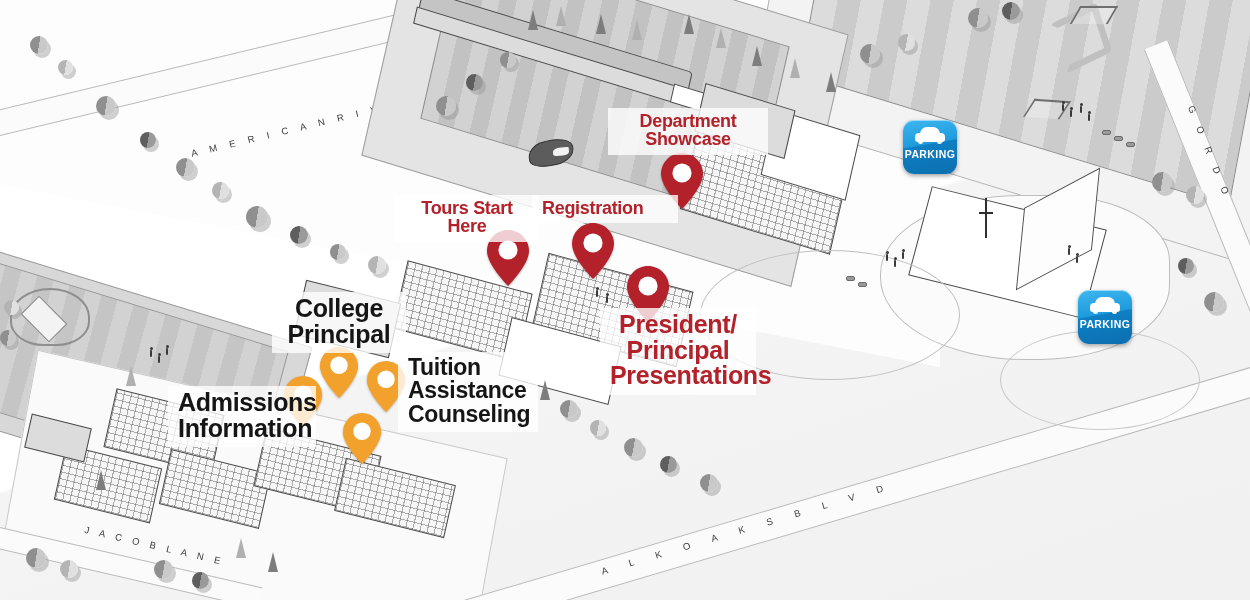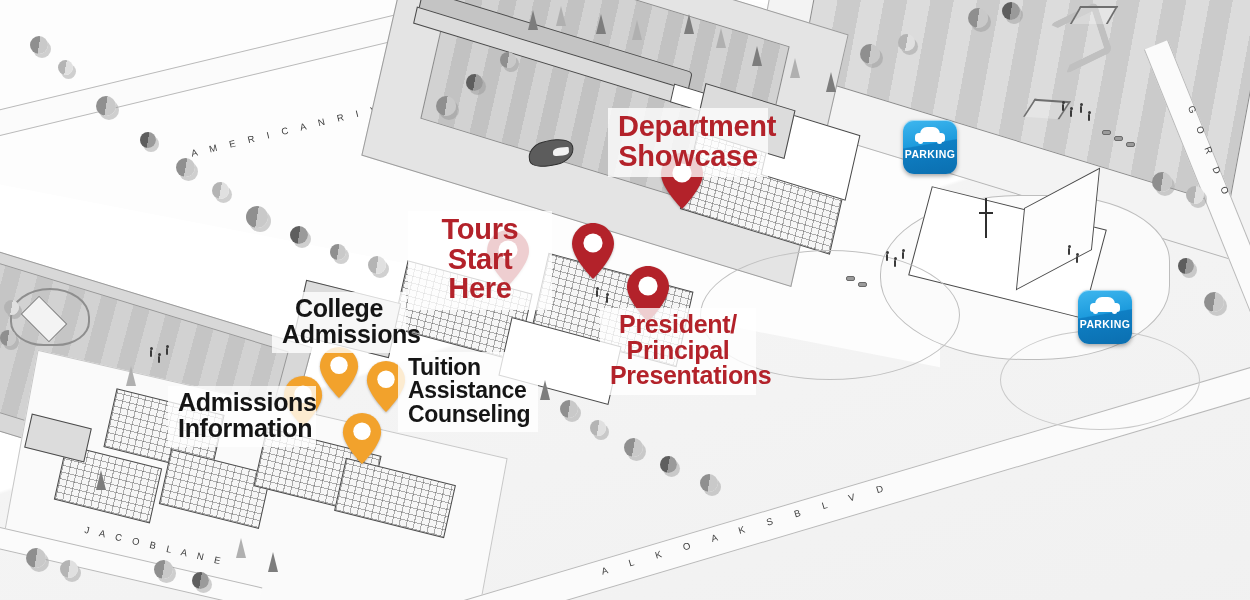--- a/index.html
+++ b/index.html
@@ -239,21 +239,21 @@
     font-weight: bold;
     line-height: 1.02;
     white-space: pre-line;
     letter-spacing: -0.3px;
   }
   .callout.red   { color: #b3222a; }
   .callout.black { color: #151515; }
   .callout.c-center { text-align: center; }
   .callout.c-left   { text-align: left; }
 
-  .sz-lg { font-size: 29px; }
+  .sz-lg { font-size: 18px; }
   .sz-md { font-size: 25px; }
   .sz-sm { font-size: 23px; }
 </style>
 </head>
 <body>
 
 <div id="map-root">
 
   <div class="campus-plate"></div>
 
@@ -458,30 +458,31 @@
   <div class="pin" style="left:342px; top:412px; width:40px; height:53px;">
     <svg viewBox="0 0 44 58" xmlns="http://www.w3.org/2000/svg" aria-hidden="true">
       <path d="M22 1 C10.4 1 1 10.4 1 22 C1 36 22 57 22 57 C22 57 43 36 43 22 C43 10.4 33.6 1 22 1 Z" fill="#f2a22c"></path>
       <circle cx="22" cy="21" r="9.6" fill="#ffffff"></circle>
     </svg>
   </div>
 
   <div class="callout red c-center sz-lg" style="left:608px; top:108px; width:160px;">Department
 Showcase</div>
 
-  <div class="callout red c-center sz-lg" style="left:408px; top:195px; width:144px;margin-top:16px;">Tours Start
+  <div class="callout red c-center sz-lg" style="left:395px; top:195px; width:144px;">Tours Start
 Here</div>
 
+  <div class="callout red c-left sz-lg" style="left:532px; top:195px; width:146px;">Registration</div>
 
   <div class="callout red c-center sz-md" style="left:600px; top:308px; width:156px;">President/
 Principal
 Presentations</div>
 
   <div class="callout black c-center sz-md" style="left:272px; top:292px; width:134px;">College
-Admissions</div>
+Principal</div>
 
   <div class="callout black c-left sz-md" style="left:168px; top:386px; width:148px;">Admissions
 Information</div>
 
   <div class="callout black c-left sz-sm" style="left:398px; top:352px; width:140px;">Tuition
 Assistance
 Counseling</div>
 
 
 </div>

